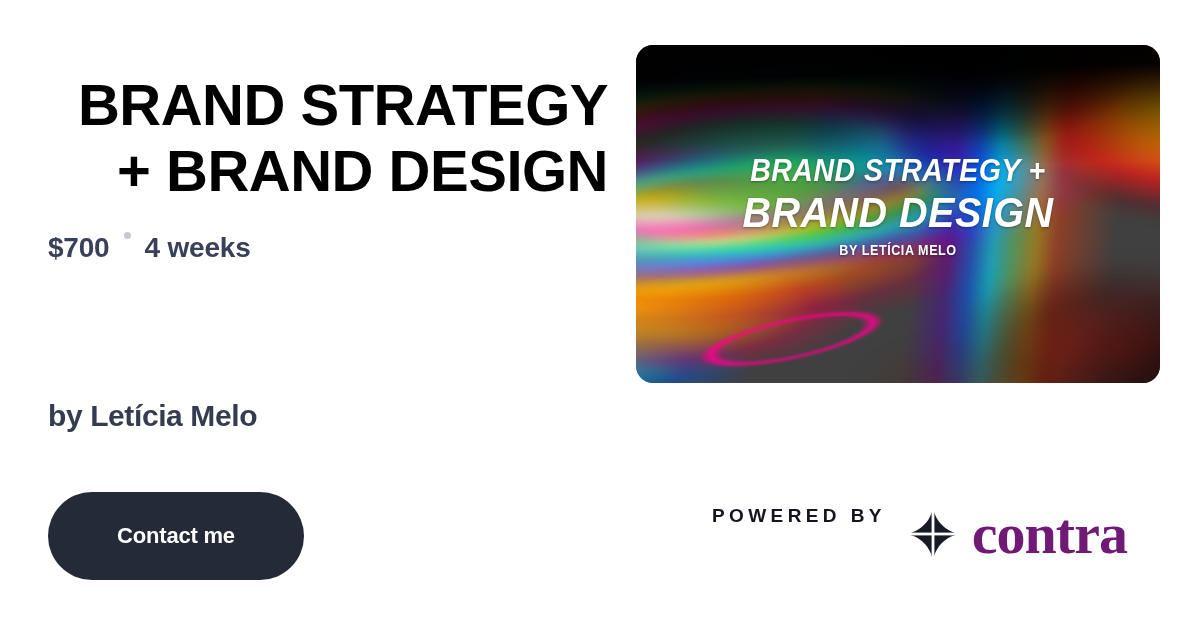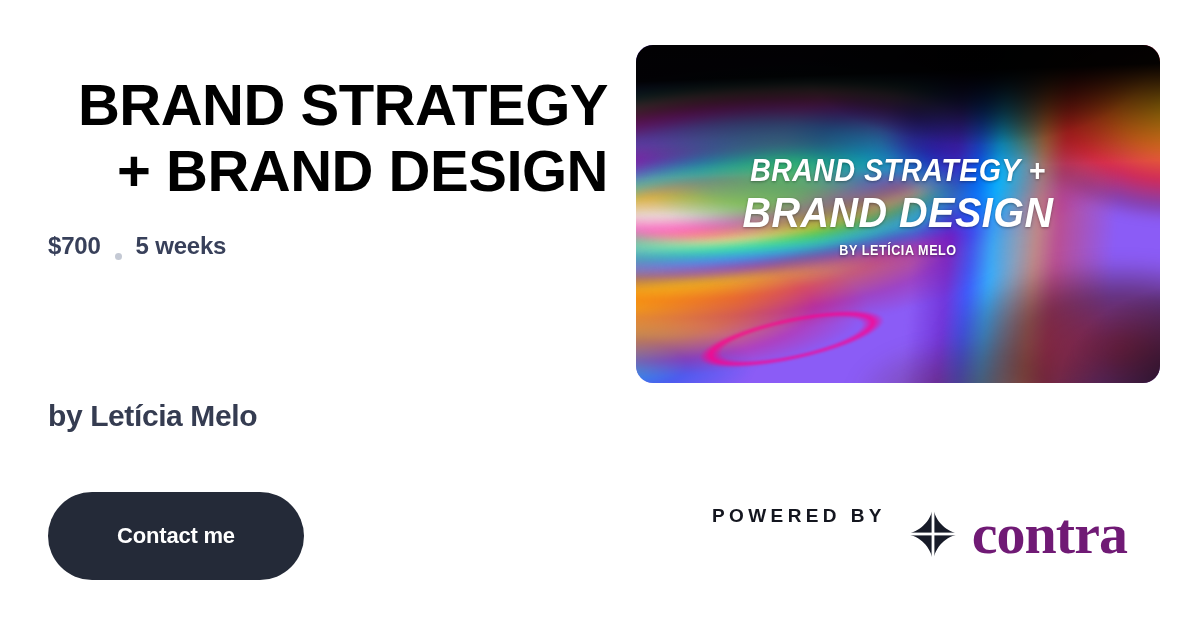--- a/index.html
+++ b/index.html
@@ -46,23 +46,23 @@
     text-transform: uppercase;
     white-space: pre-line;
     text-align: right;
   }
 
   .meta {
     position: absolute;
     top: 232px;
     left: 0;
     display: flex;
-    align-items: flex-end;
+    align-items: flex-start;
     gap: 14px;
-    font-size: 24px;
+    font-size: 28px;
     font-weight: 700;
     color: #38405a;
     letter-spacing: -0.2px;
   }
   .meta .dot {
     display: inline-block;
     width: 7px;
     height: 7px;
     border-radius: 50%;
     background: #c4c9d4;
@@ -98,21 +98,21 @@
 
   
   .card {
     position: absolute;
     left: 636px;
     top: 45px;
     width: 524px;
     height: 338px;
     border-radius: 17px;
     overflow: hidden;
-    background: #8b5cf6;
+    background: #404040;
   }
 
   .art-layer {
     position: absolute;
     inset: -12%;
     pointer-events: none;
   }
 
   
   .l-wave {
@@ -274,21 +274,21 @@
 <div class="page">
 
   <div class="left-col">
 
     <h1 class="title">BRAND STRATEGY
 + BRAND DESIGN</h1>
 
     <div class="meta">
       <span>$700</span>
       <span class="dot"></span>
-      <span>5 weeks</span>
+      <span>4 weeks</span>
     </div>
 
     <div class="byline">by Letícia Melo</div>
 
     <button class="contact-btn">Contact me</button>
   </div>
 
   <div class="card">
     <div class="art-layer l-wave"></div>
     <div class="art-layer l-arc"></div>

